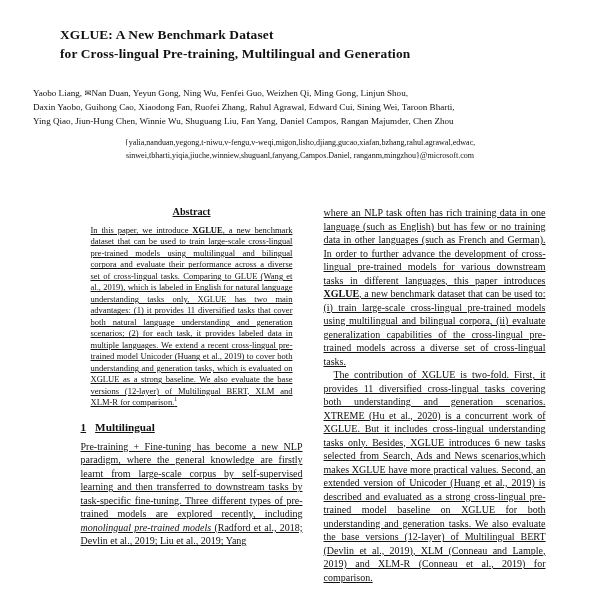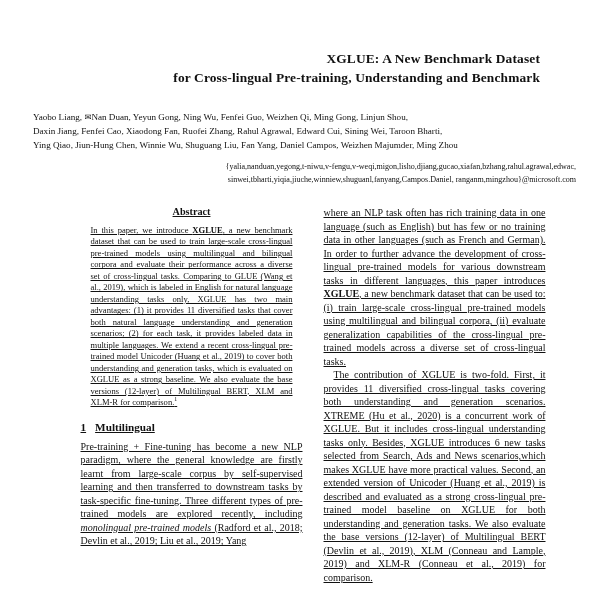--- a/index.html
+++ b/index.html
@@ -16,22 +16,22 @@
   }
   .page {
     width: 600px;
     height: 600px;
     position: relative;
     box-sizing: border-box;
     padding: 0;
   }
   
   .title-block {
-    padding: 49px 60px 0 60px;
-    text-align: right;
+    padding: 25px 60px 0 60px;
+    text-align: left;
   }
   .paper-title {
     font-size: 13.4px;
     font-weight: bold;
     line-height: 1.42;
     letter-spacing: 0.15px;
     margin: 0;
   }
   .title-line {
     display: block;
@@ -51,21 +51,21 @@
     display: inline-block;
     font-size: 8.4px;
     line-height: 1;
     vertical-align: -0.05em;
     letter-spacing: 0;
   }
   
   .emails-block {
     margin-top: 7px;
     padding: 0 24px;
-    text-align: right;
+    text-align: center;
     font-size: 8.05px;
     line-height: 1.62;
   }
   .email-line {
     display: block;
     white-space: nowrap;
   }
   
   .columns {
     position: absolute;
@@ -130,28 +130,28 @@
   }
 </style>
 </head>
 <body>
 
 <div class="page">
 
   <div class="title-block">
     <h1 class="paper-title">
       <span class="title-line">XGLUE: A New Benchmark Dataset</span>
-      <span class="title-line">for Cross-lingual Pre-training, Understanding and Benchmark</span>
+      <span class="title-line">for Cross-lingual Pre-training, Multilingual and Generation</span>
     </h1>
   </div>
 
   <div class="authors-block">
     <span class="author-line"><span>Yaobo Liang, </span><span class="envelope-icon">✉</span><span>Nan Duan, Yeyun Gong, Ning Wu, Fenfei Guo, Weizhen Qi, Ming Gong, Linjun Shou,</span></span>
-    <span class="author-line">Daxin Jiang, Fenfei Cao, Xiaodong Fan, Ruofei Zhang, Rahul Agrawal, Edward Cui, Sining Wei, Taroon Bharti,</span>
-    <span class="author-line">Ying Qiao, Jiun-Hung Chen, Winnie Wu, Shuguang Liu, Fan Yang, Daniel Campos, Weizhen Majumder, Ming Zhou</span>
+    <span class="author-line">Daxin Yaobo, Guihong Cao, Xiaodong Fan, Ruofei Zhang, Rahul Agrawal, Edward Cui, Sining Wei, Taroon Bharti,</span>
+    <span class="author-line">Ying Qiao, Jiun-Hung Chen, Winnie Wu, Shuguang Liu, Fan Yang, Daniel Campos, Rangan Majumder, Chen Zhou</span>
   </div>
 
   <div class="emails-block">
     <span class="email-line">{yalia,nanduan,yegong,t-niwu,v-fengu,v-weqi,migon,lisho,djiang,gucao,xiafan,bzhang,rahul.agrawal,edwac,</span>
     <span class="email-line">sinwei,tbharti,yiqia,jiuche,winniew,shuguanl,fanyang,Campos.Daniel, ranganm,mingzhou}@microsoft.com</span>
   </div>
 
   <div class="columns">
 
     <div class="col col-left">

